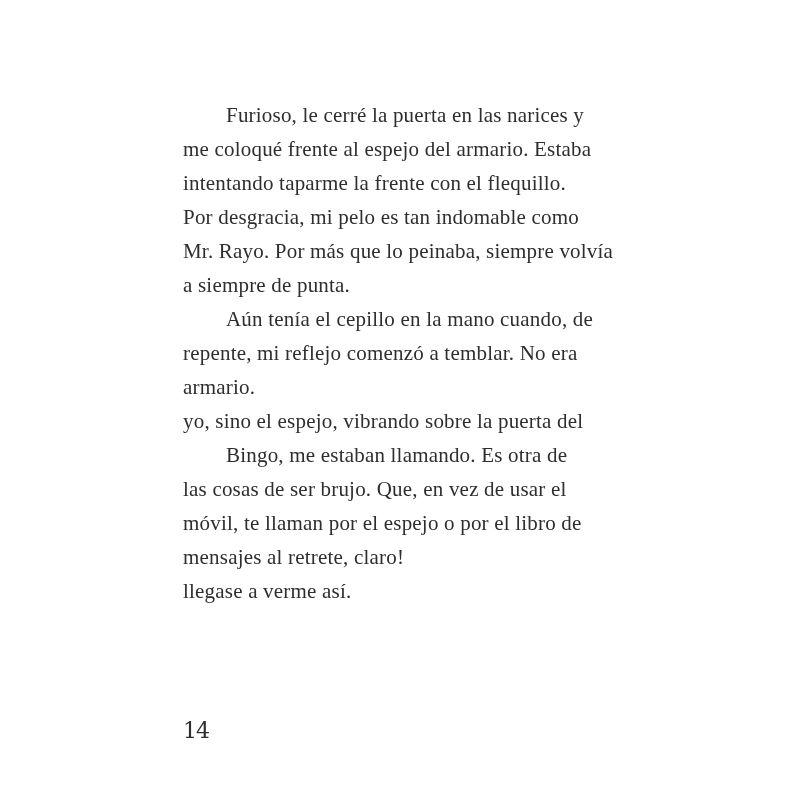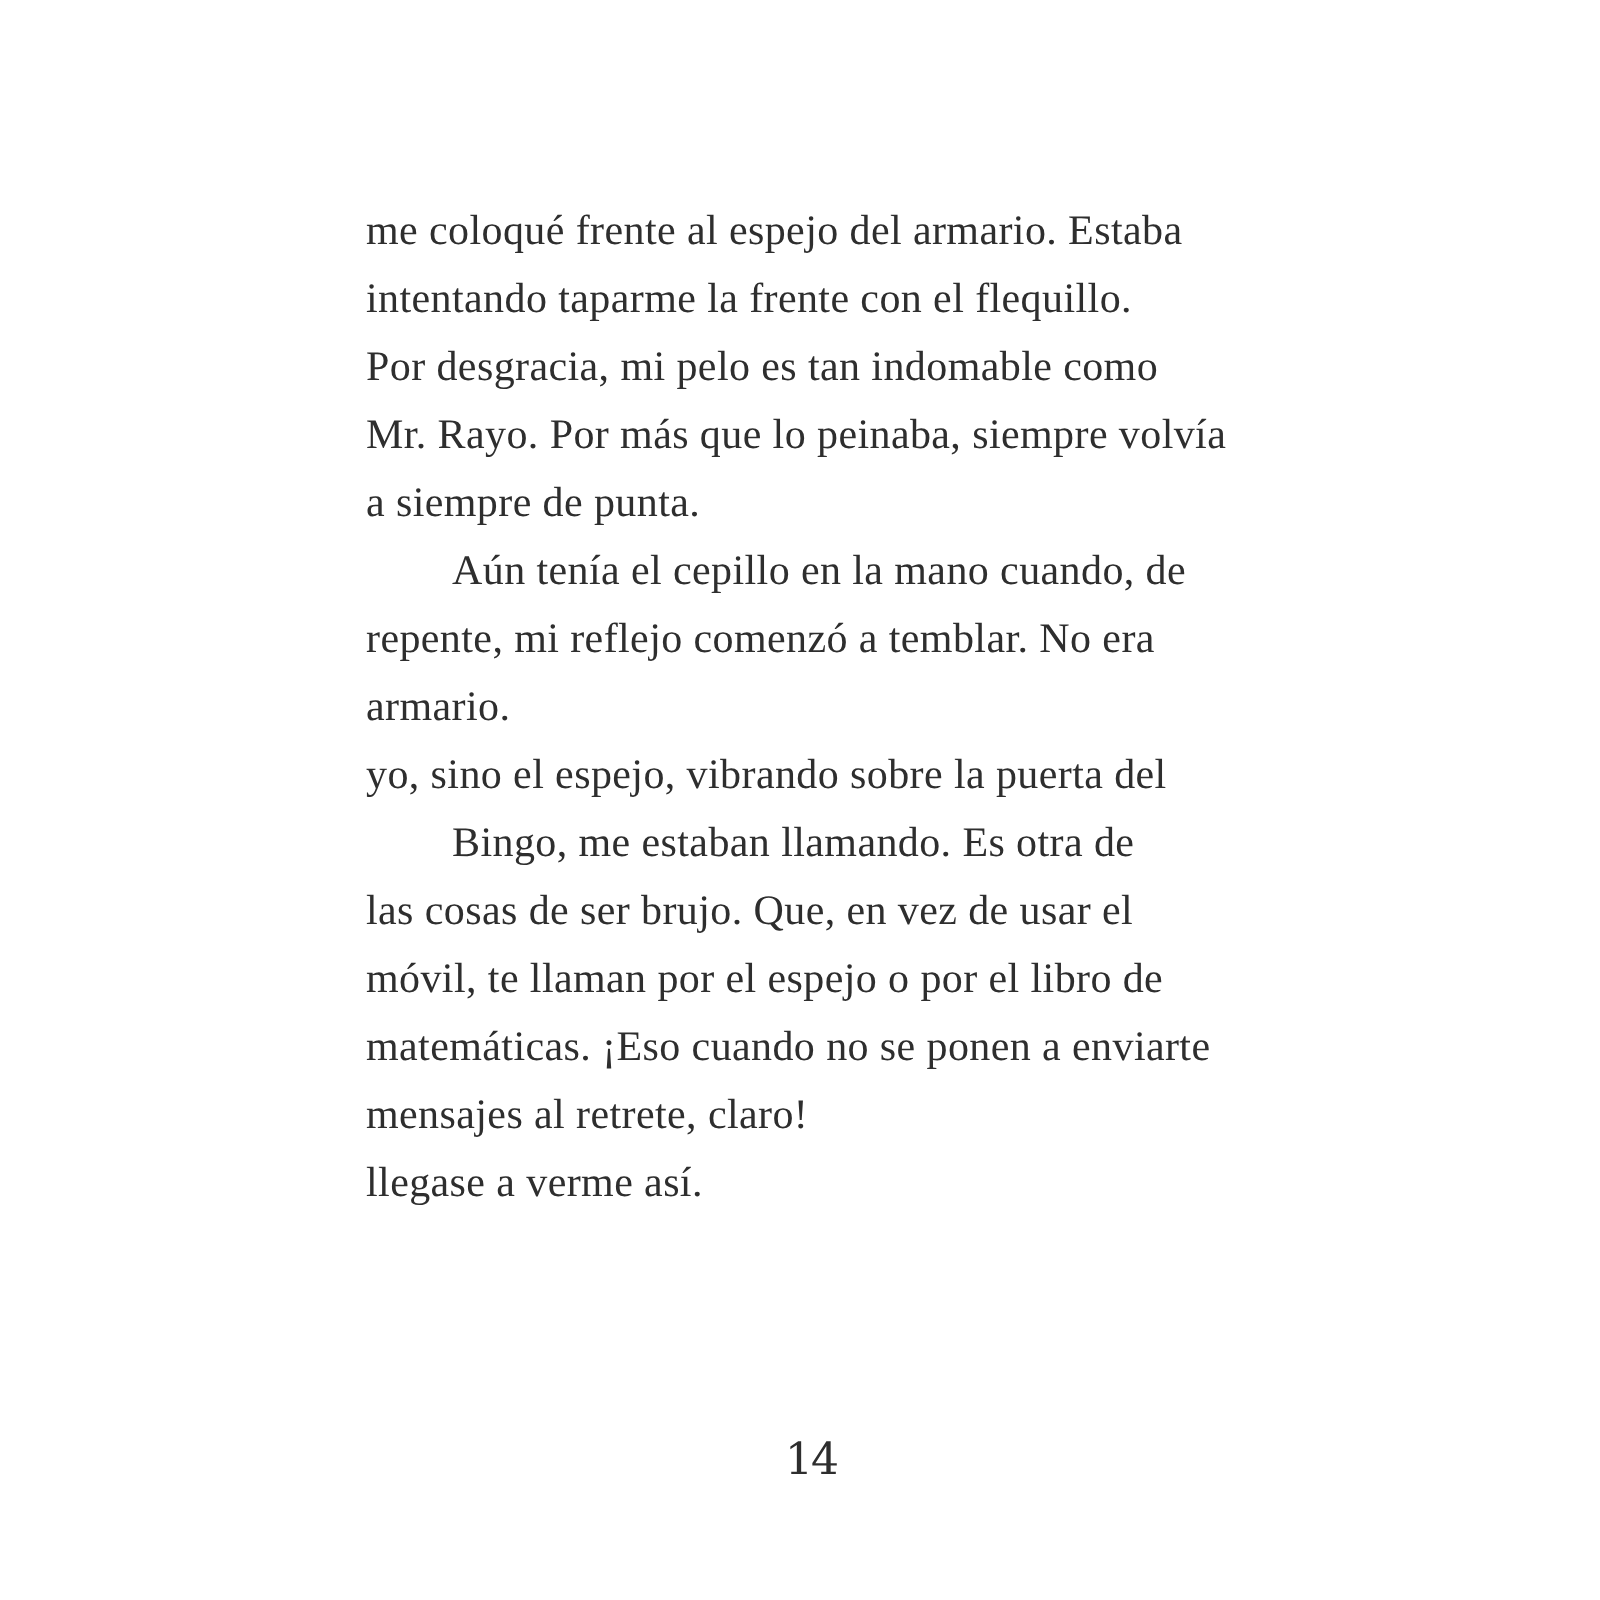--- a/index.html
+++ b/index.html
@@ -31,42 +31,42 @@
     white-space: nowrap;
   }
   .line.first {
     text-indent: 43px;
   }
   .page-number {
     position: absolute;
     left: 183px;
     width: 445px;
     top: 718px;
-    text-align: center;
+    text-align: left;
     color: #2e2e2e;
     font-size: 22px;
     font-family: "DejaVu Serif", "Liberation Serif", serif;
     letter-spacing: -1px;
   }
 </style>
 </head>
 <body>
 
 <div class="book-page">
   <div class="text-block">
+      <div class="line first">Furioso, le cerré la puerta en las narices y</div>
       <div class="line">me coloqué frente al espejo del armario. Estaba</div>
       <div class="line">intentando taparme la frente con el flequillo.</div>
       <div class="line">Por desgracia, mi pelo es tan indomable como</div>
       <div class="line">Mr. Rayo. Por más que lo peinaba, siempre volvía</div>
       <div class="line">a siempre de punta.</div>
       <div class="line first">Aún tenía el cepillo en la mano cuando, de</div>
       <div class="line">repente, mi reflejo comenzó a temblar. No era</div>
       <div class="line">armario.</div>
       <div class="line">yo, sino el espejo, vibrando sobre la puerta del</div>
       <div class="line first">Bingo, me estaban llamando. Es otra de</div>
       <div class="line">las cosas de ser brujo. Que, en vez de usar el</div>
       <div class="line">móvil, te llaman por el espejo o por el libro de</div>
-      <div class="line">matemáticas. ¡Eso cuando no se ponen a enviarte</div>
       <div class="line">mensajes al retrete, claro!</div>
       <div class="line">llegase a verme así.</div>
     </div>
   <div class="page-number">14</div>
 </div>
 
 </body></html>

